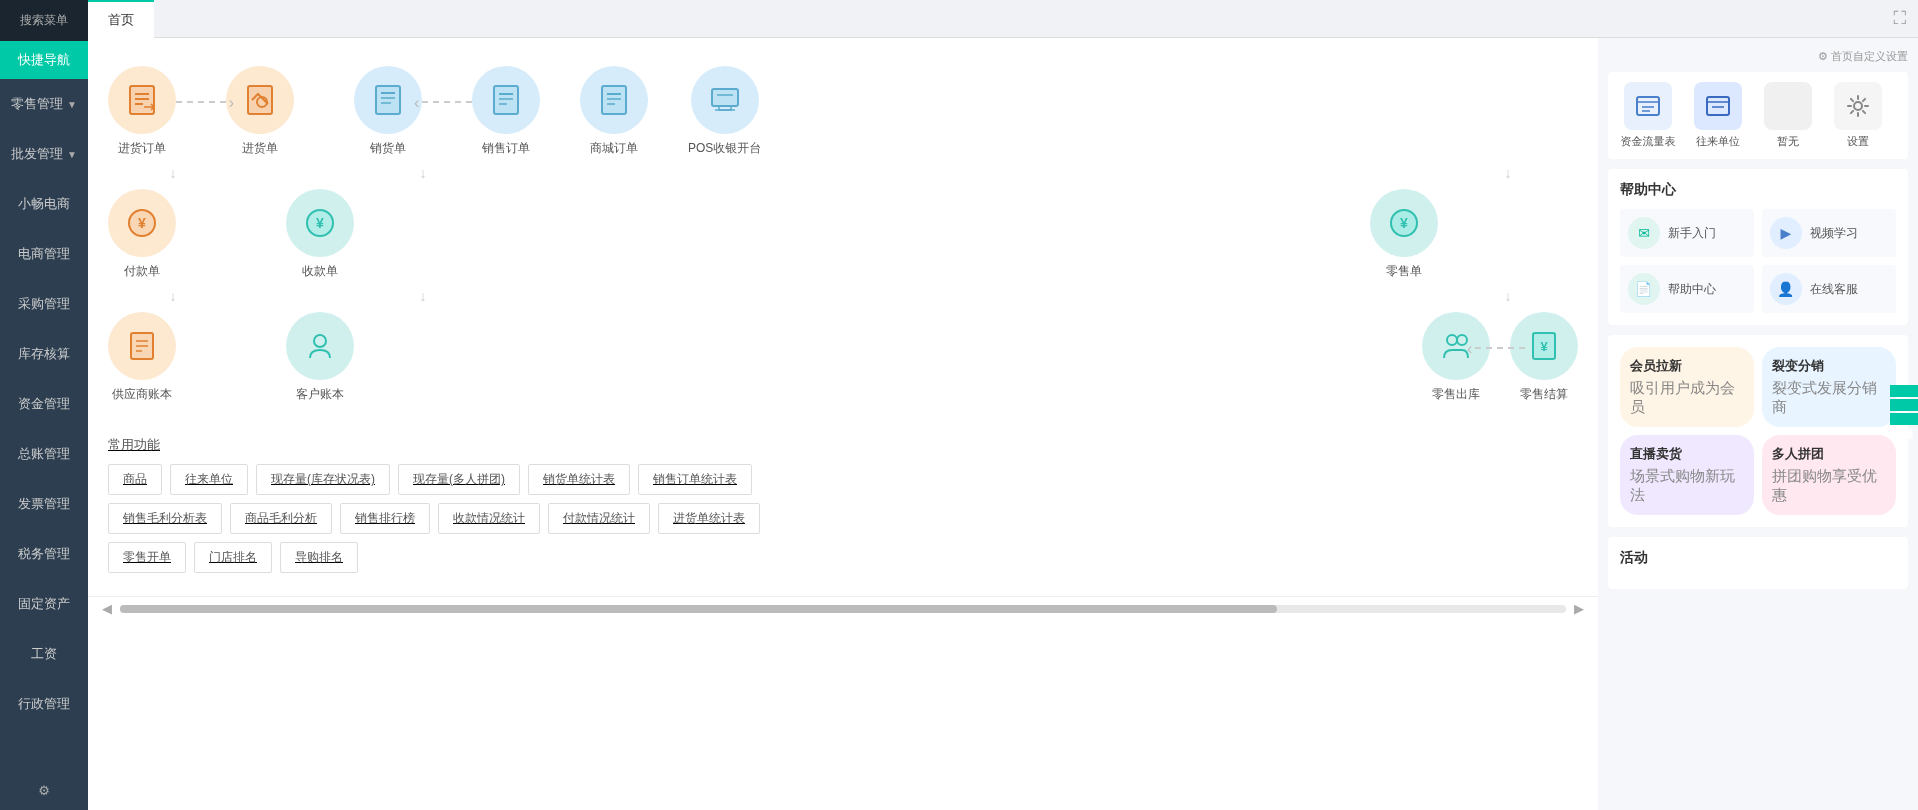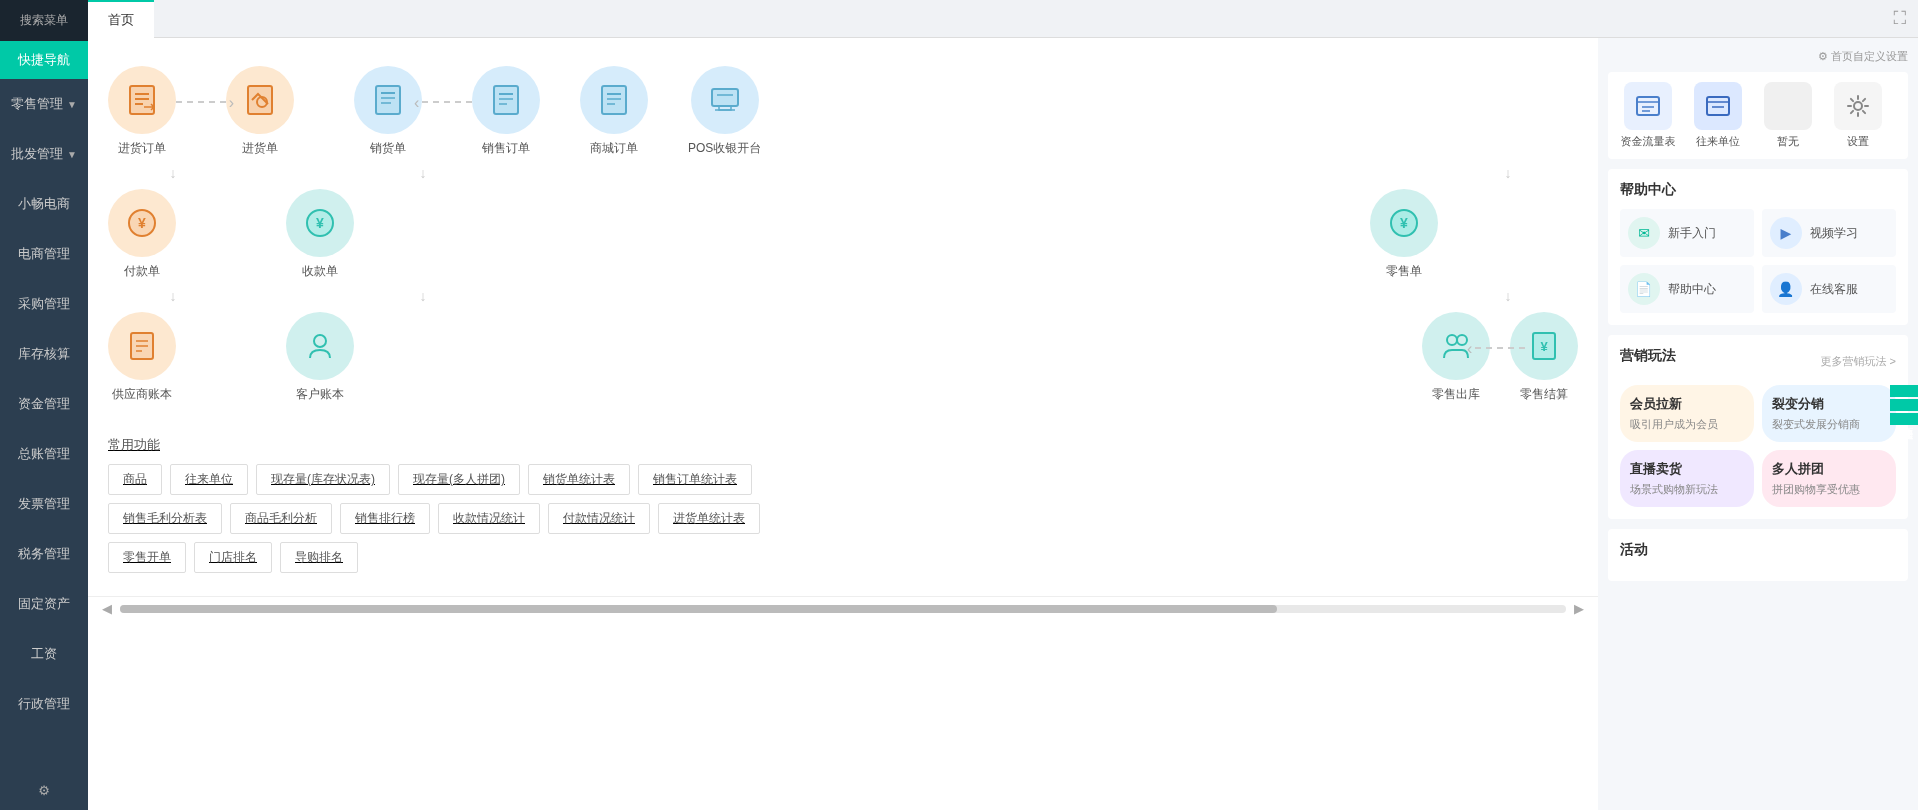--- a/index.html
+++ b/index.html
@@ -249,21 +249,21 @@
       grid-template-columns: 1fr 1fr;
       gap: 8px;
     }
     .marketing-item {
       background: #f0f7ff;
       border-radius: 18px;
       padding: 10px;
       cursor: pointer;
     }
     .marketing-item-title { font-size: 13px; color: #333; font-weight: bold; margin-bottom: 4px; }
-    .marketing-item-desc { font-size: 11px; color: #888; }
+    .marketing-item-desc { font-size: 15px; color: #888; }
     .mi-orange { background: #fff5e6; }
     .mi-blue { background: #e8f4ff; }
     .mi-purple { background: #f0e8ff; }
     .mi-pink { background: #ffe8f0; }
 
     
     .activity-section {
       background: white;
       border-radius: 4px;
       padding: 12px;
@@ -692,24 +692,20 @@
             <span class="help-text">帮助中心</span>
           </div>
           <div class="help-item">
             <div class="help-icon hi-blue">👤</div>
             <span class="help-text">在线客服</span>
           </div>
         </div>
       </div>
 
       <div class="marketing-section">
-        <div class="marketing-header">
-          <span class="section-title">营销玩法</span>
-          <span class="more-link">更多营销玩法 &gt;</span>
-        </div>
         <div class="marketing-grid">
           <div class="marketing-item mi-orange">
             <div class="marketing-item-title">会员拉新</div>
             <div class="marketing-item-desc">吸引用户成为会员</div>
           </div>
           <div class="marketing-item mi-blue">
             <div class="marketing-item-title">裂变分销</div>
             <div class="marketing-item-desc">裂变式发展分销商</div>
           </div>
           <div class="marketing-item mi-purple">

